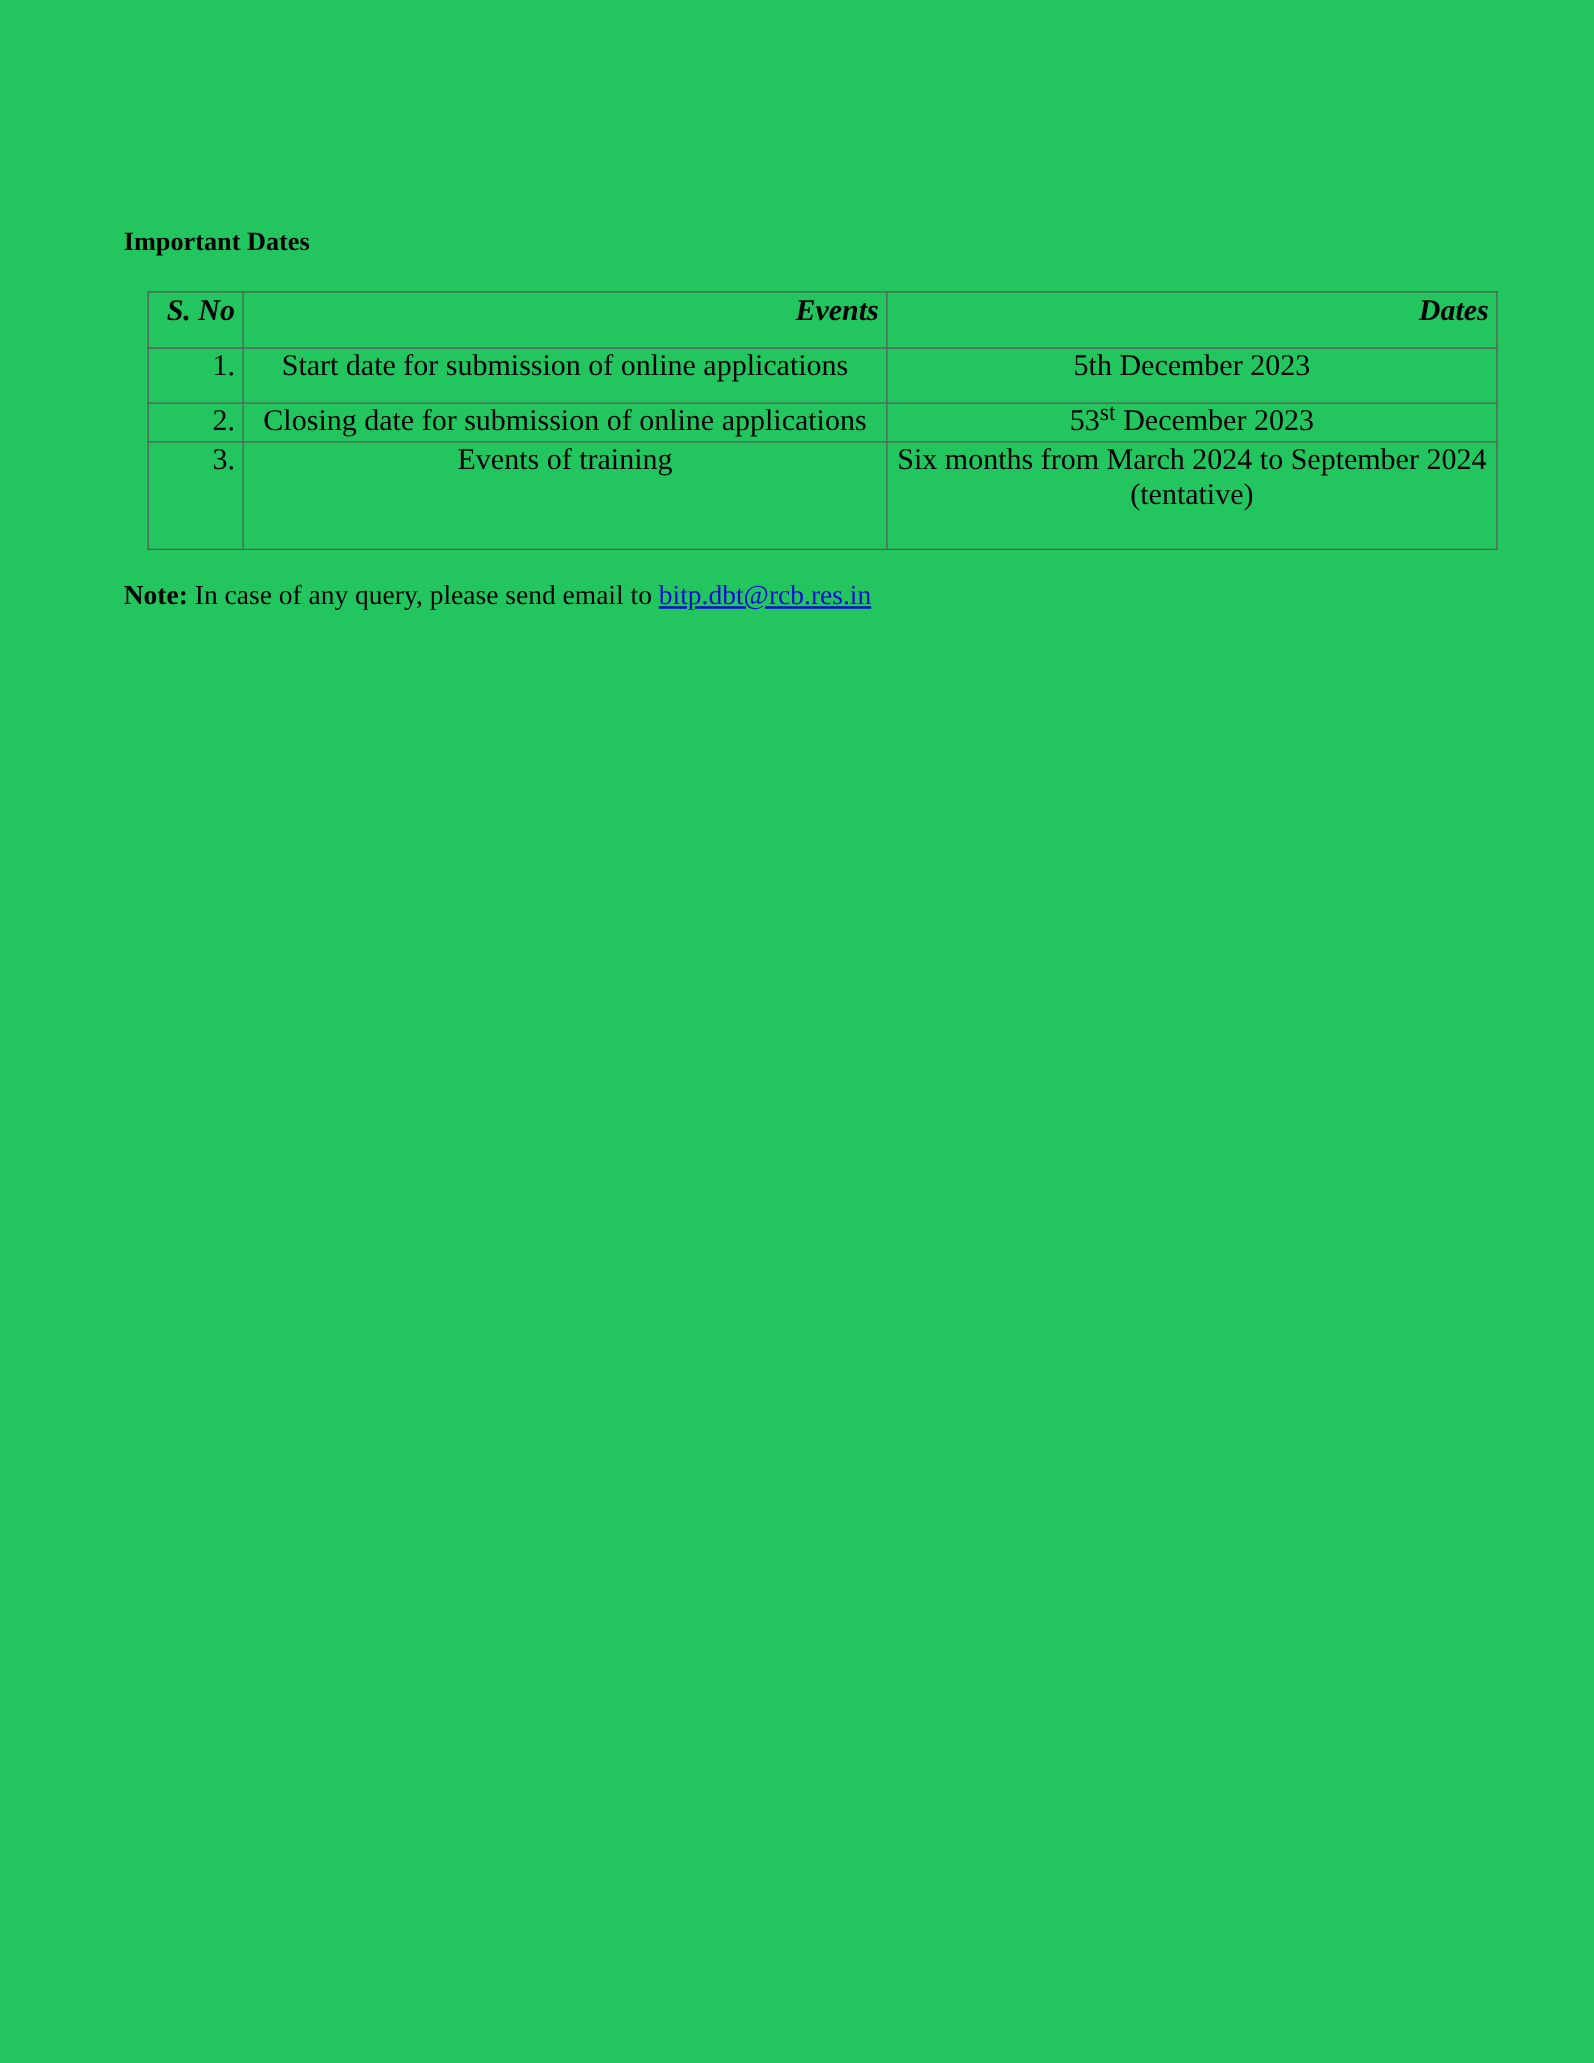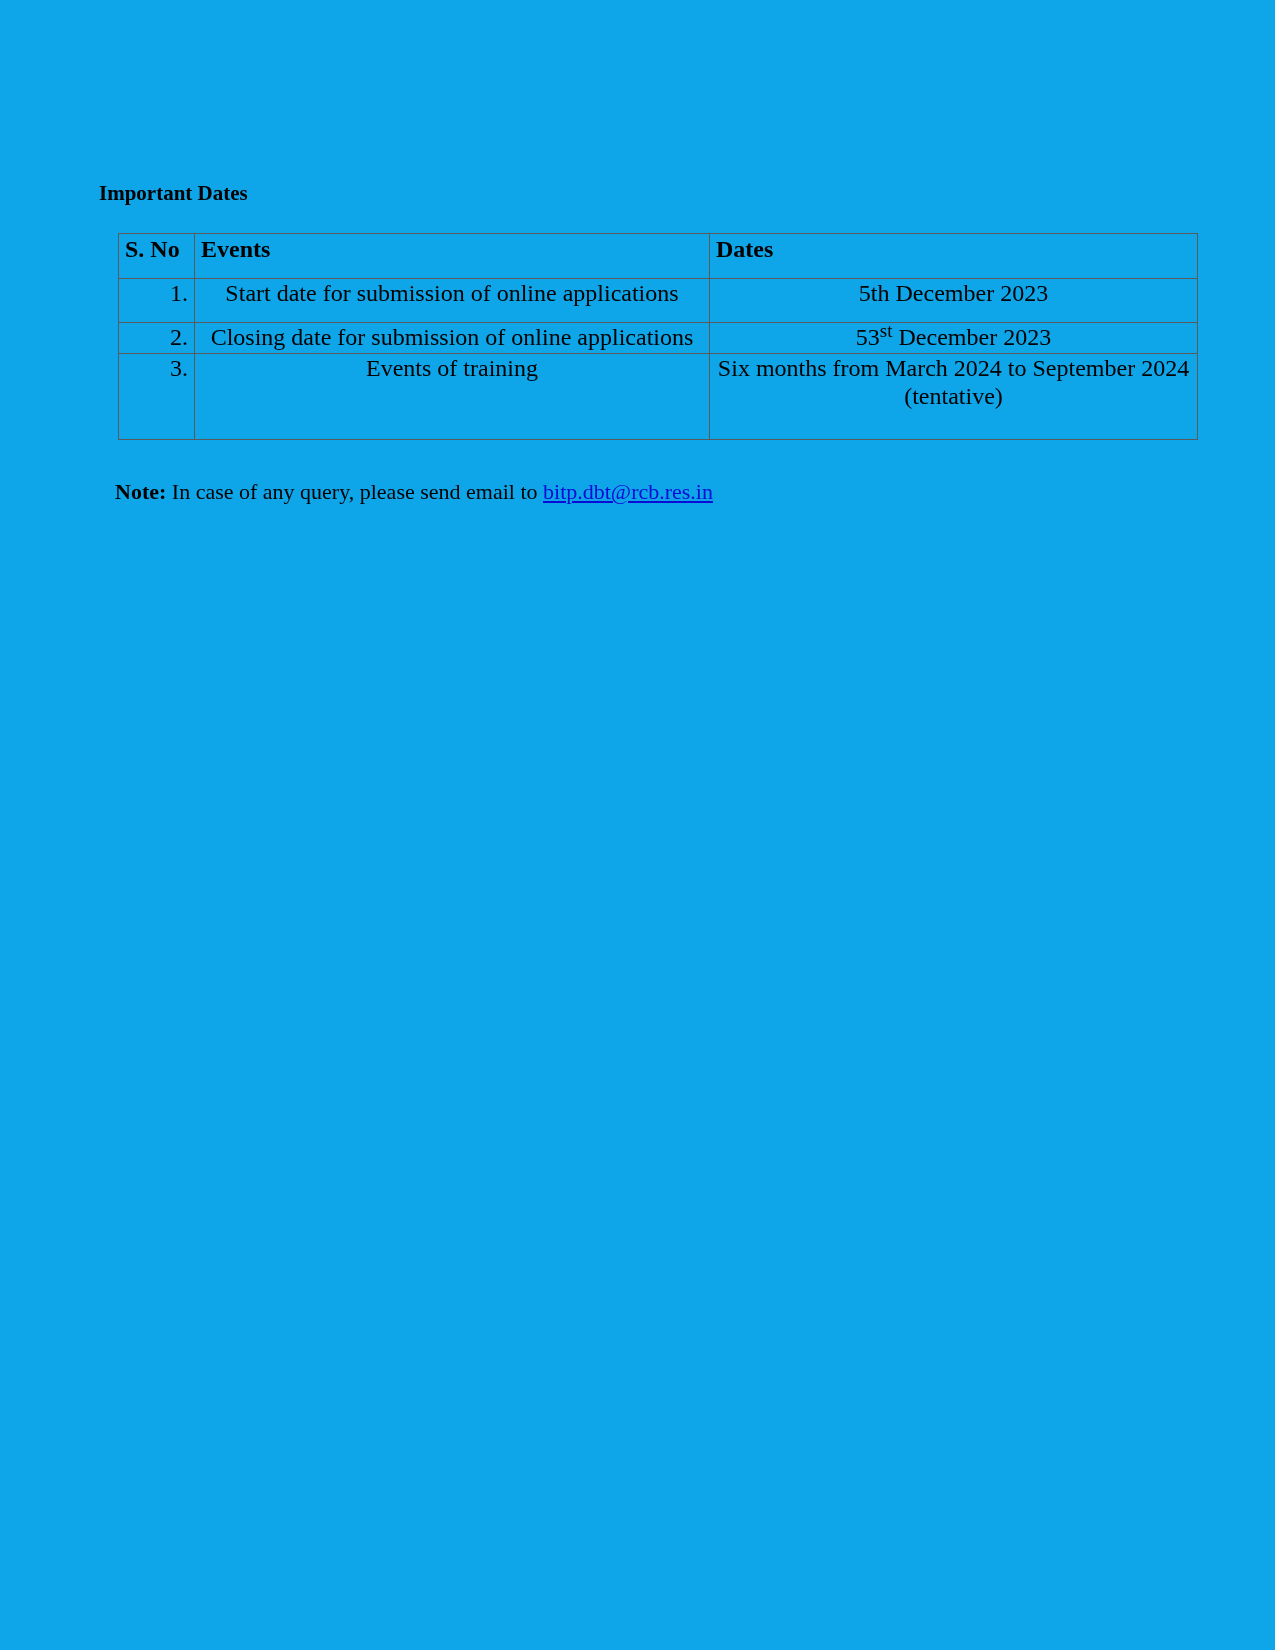--- a/index.html
+++ b/index.html
@@ -13,21 +13,21 @@
       position: relative;
       overflow: hidden;
       font-family: "Liberation Serif", "DejaVu Serif", serif;
       color: #000000;
     }
     .page {
       position: absolute;
       left: 0; top: 0;
       width: 1275px;
       height: 1650px;
-      background: #0ea5e9;
+      background: #22c55e;
     }
     .heading {
       position: absolute;
       left: 99px;
       top: 180px;
       font-size: 21px;
       font-weight: bold;
       line-height: 26px;
       margin: 0;
     }
@@ -43,21 +43,22 @@
     table.dates-table th,
     table.dates-table td {
       border: 1.5px solid #5a5a5a;
       padding: 0 6px;
       vertical-align: top;
     }
     table.dates-table th {
       font-weight: bold;
       height: 43px;
       padding-top: 1px;
-      text-align: left;
+      text-align: right;
+      font-style: italic;
     }
     .col-sno { width: 76px; }
     .col-events { width: 515px; }
     .col-dates { width: auto; }
     td.sno {
       text-align: right;
       padding-right: 18px;
     }
     td.event {
       text-align: center;
@@ -79,21 +80,21 @@
       vertical-align: super;
       position: relative;
       top: 1px;
     }
     .note {
       position: absolute;
       left: 99px;
       top: 462px;
       font-size: 22px;
       line-height: 28px;
-      margin: 16px;
+      margin: 0;
       white-space: nowrap;
     }
     .note .label {
       font-weight: bold;
     }
     .note a.email-link {
       color: #0b0bd6;
       text-decoration: underline;
     }
   </style>

